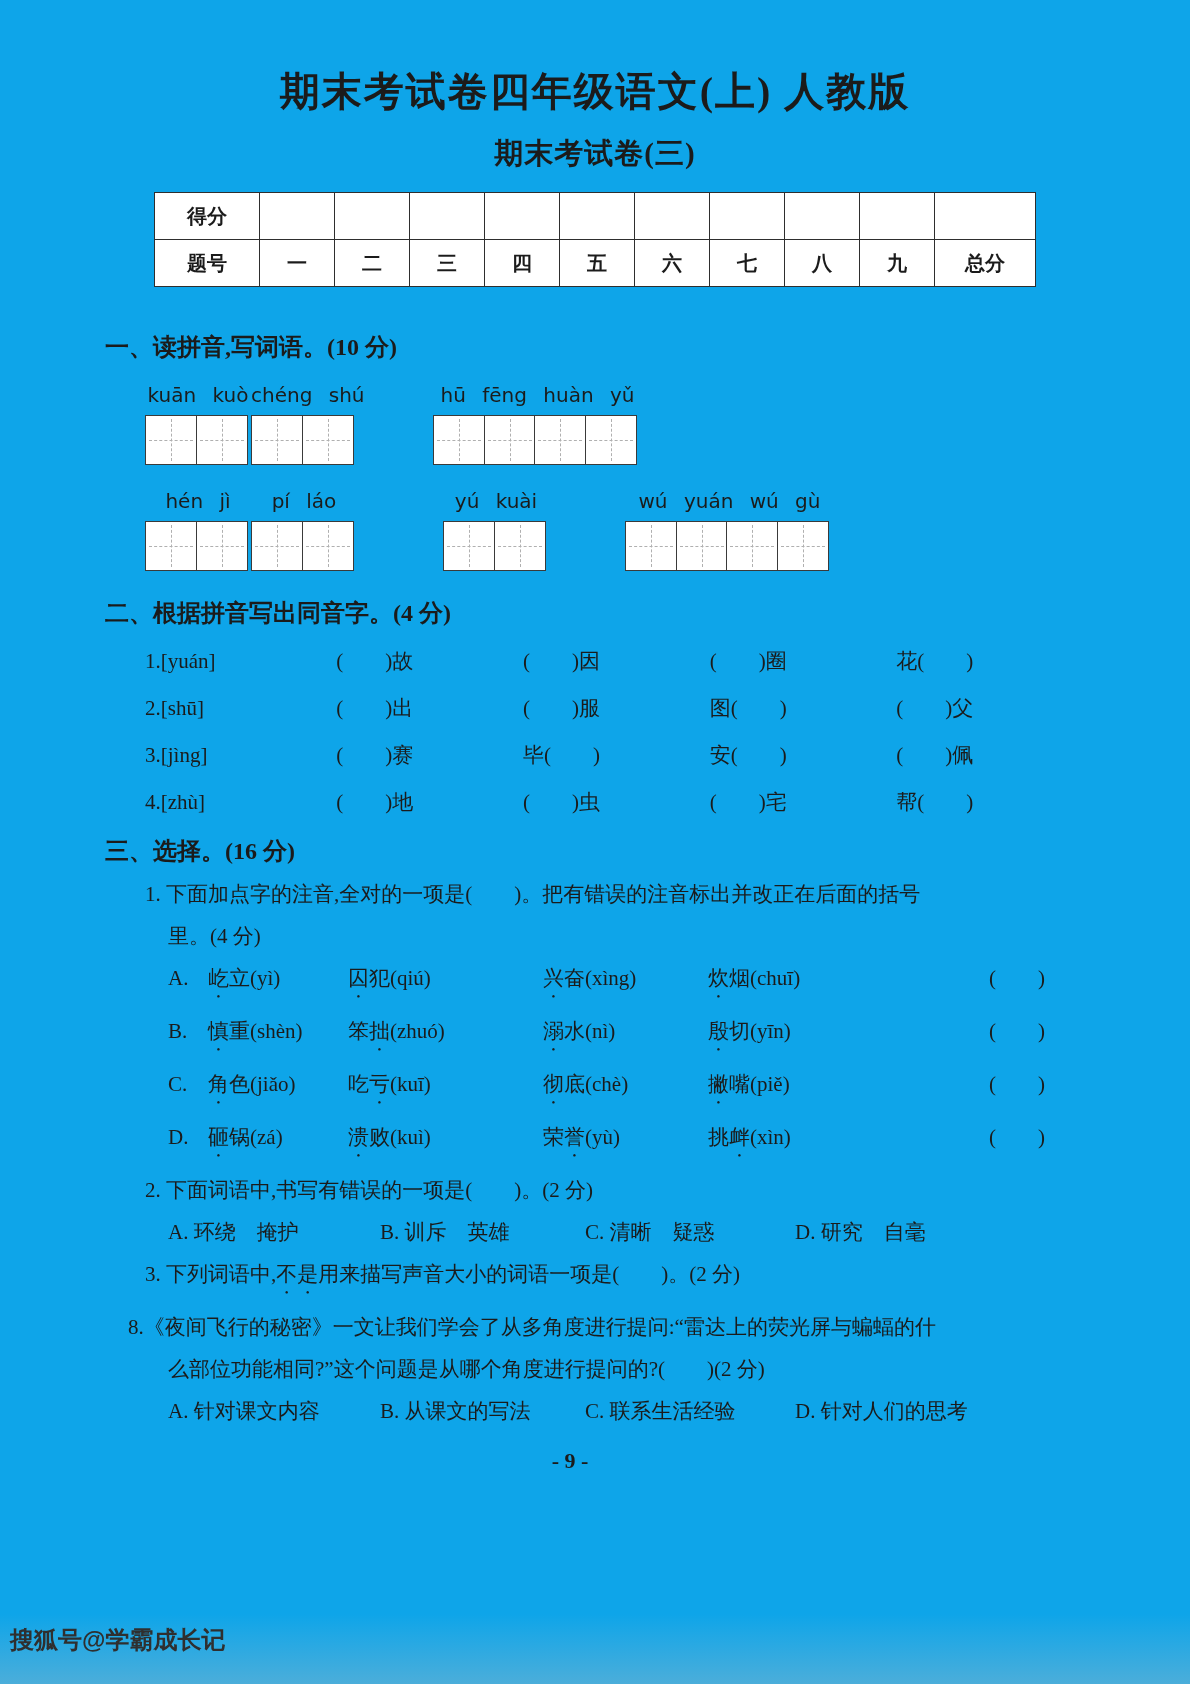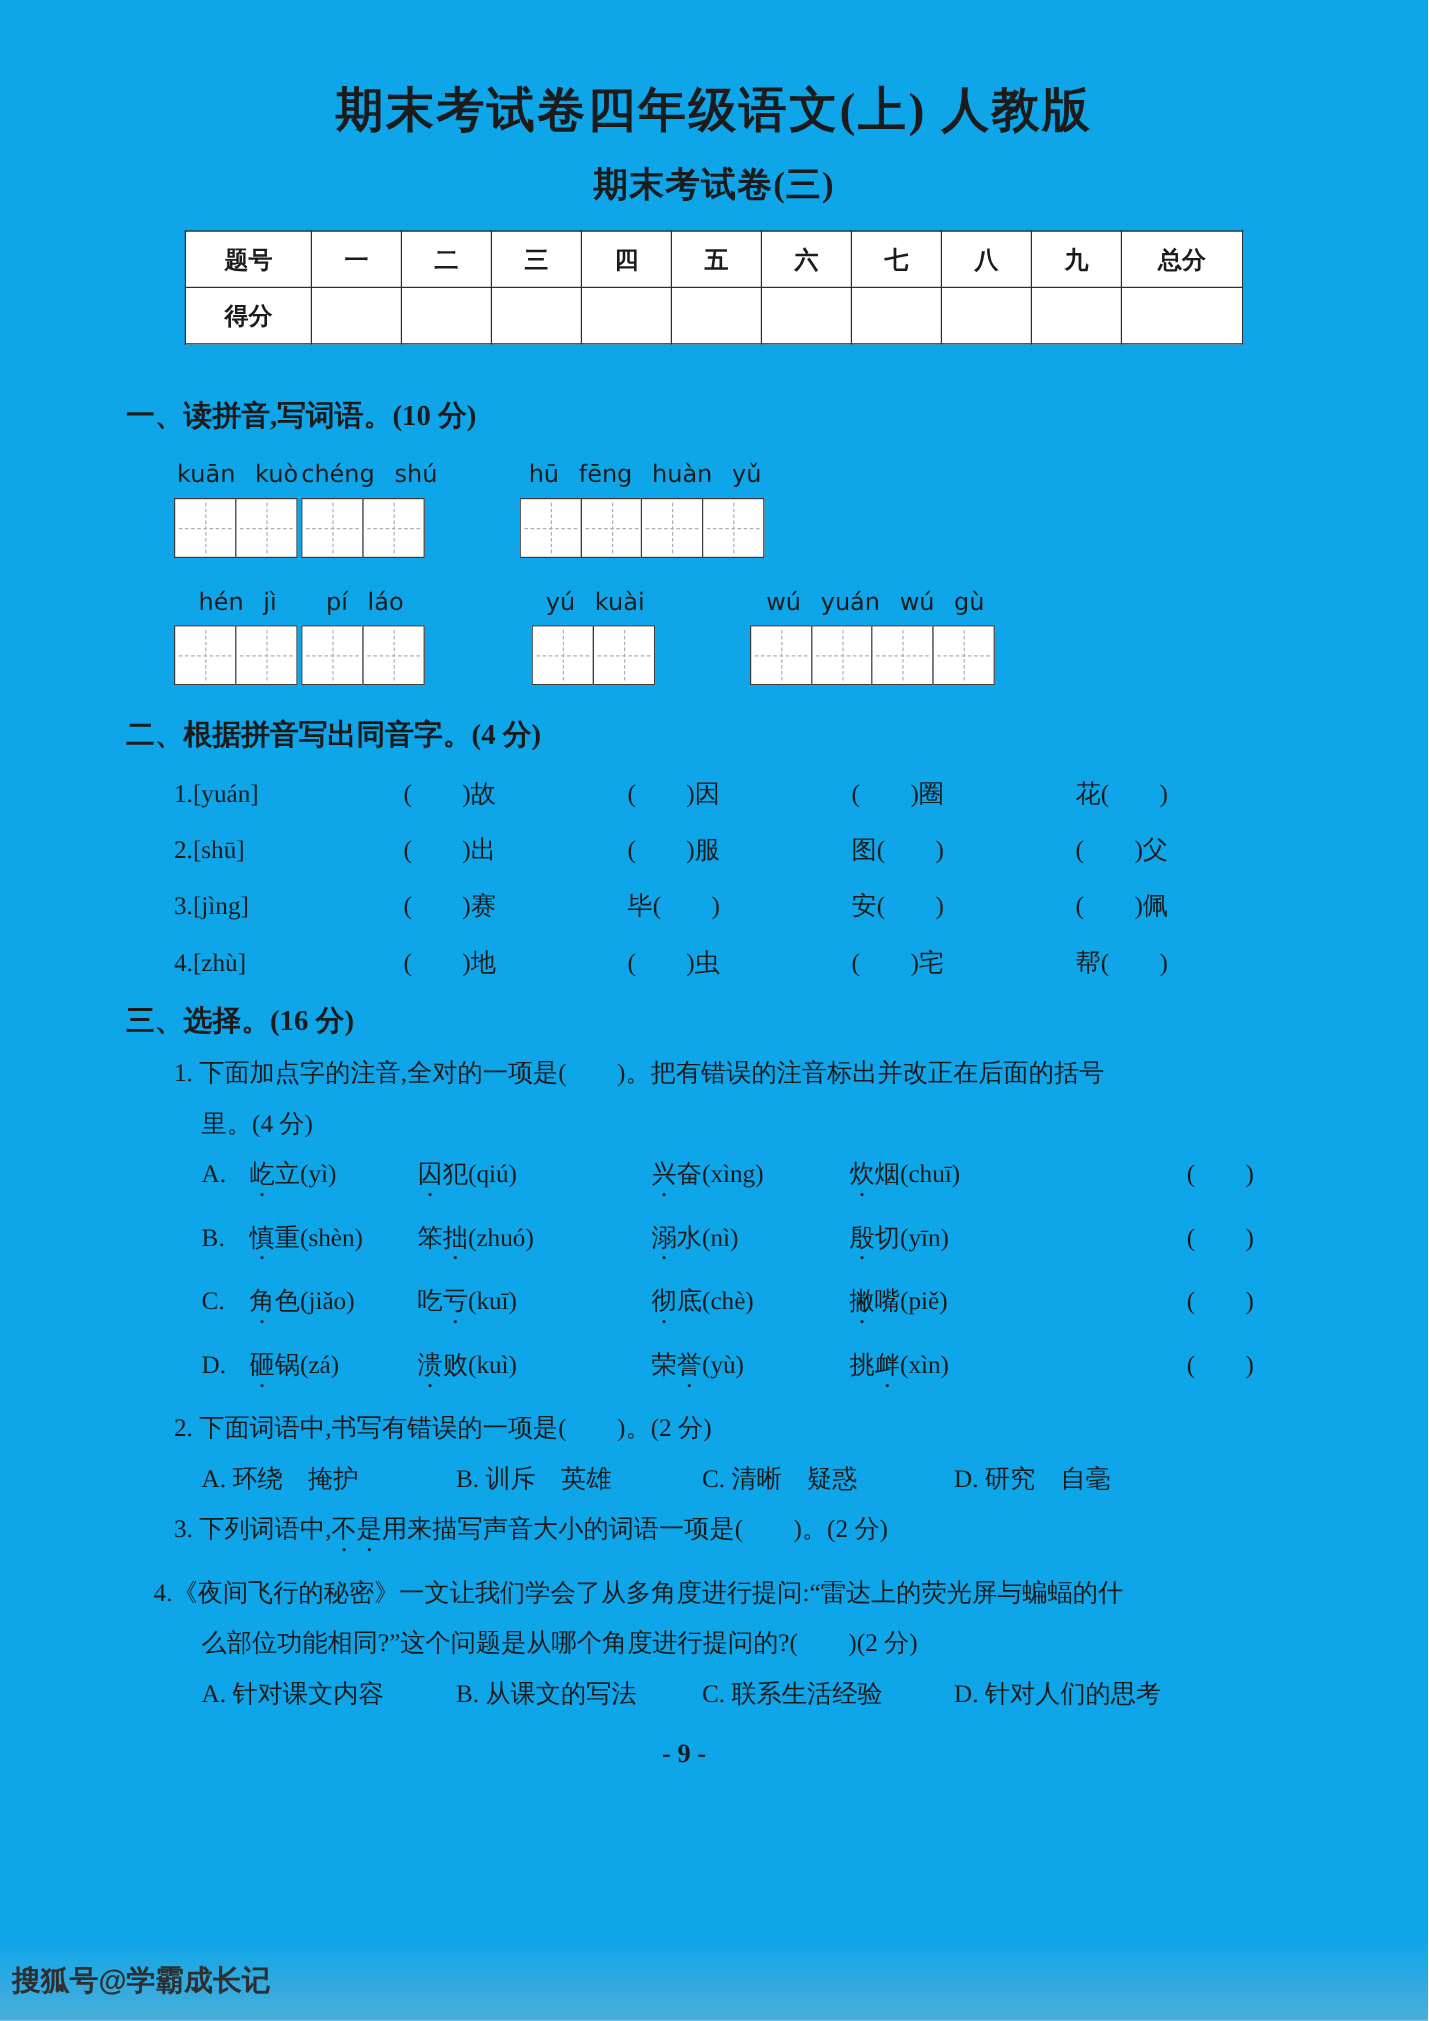--- a/index.html
+++ b/index.html
@@ -137,63 +137,63 @@
     font-size:22px;
     font-weight:bold;
   }
   .footer-strip{
     position:absolute;
     bottom:0;left:0;right:0;height:70px;
     background:linear-gradient(to bottom, rgba(255,255,255,0), rgba(190,190,190,0.35));
   }
   .watermark{
     position:absolute;
-    bottom:18px;left:10px;
+    bottom:28px;left:10px;
     font-family:"Liberation Sans","DejaVu Sans",sans-serif;
     font-size:24px;
     font-weight:bold;
     color:#2f2f2f;
   }
 </style>
 </head>
 <body>
 
 <div class="sheet">
 
   <h1 class="title">期末考试卷四年级语文(上) 人教版</h1>
   <h2 class="subtitle">期末考试卷(三)</h2>
 
   <table class="score-table">
     <tbody>
+      <tr>
+        <td class="lbl">得分</td>
+        <td class="col"></td>
+        <td class="col"></td>
+        <td class="col"></td>
+        <td class="col"></td>
+        <td class="col"></td>
+        <td class="col"></td>
+        <td class="col"></td>
+        <td class="col"></td>
+        <td class="col"></td>
+        <td class="total"></td>
+      </tr>
       <tr>
         <td class="lbl">题号</td>
         <td class="col">一</td>
         <td class="col">二</td>
         <td class="col">三</td>
         <td class="col">四</td>
         <td class="col">五</td>
         <td class="col">六</td>
         <td class="col">七</td>
         <td class="col">八</td>
         <td class="col">九</td>
         <td class="total">总分</td>
       </tr>
-      <tr>
-        <td class="lbl">得分</td>
-        <td class="col"></td>
-        <td class="col"></td>
-        <td class="col"></td>
-        <td class="col"></td>
-        <td class="col"></td>
-        <td class="col"></td>
-        <td class="col"></td>
-        <td class="col"></td>
-        <td class="col"></td>
-        <td class="total"></td>
-      </tr>
     </tbody>
   </table>
 
   <div class="content">
 
     <div class="sec-heading sec1-heading">一、读拼音,写词语。(10 分)</div>
 
     <div class="py-row first">
       <div class="py-group w2 m1">
         <div class="py">kuān kuò</div>
@@ -327,21 +327,21 @@
       <span>A. 环绕　掩护</span>
       <span>B. 训斥　英雄</span>
       <span>C. 清晰　疑惑</span>
       <span>D. 研究　自毫</span>
     </div>
 
     <div class="q-line q-first">
       <span>3. 下列词语中,</span><span class="emph">不是</span><span>用来描写声音大小的词语一项是(　　)。(2 分)</span>
     </div>
 
-    <div class="q-line q4-first">4.《夜间飞行的秘密》一文让我们学会了从多角度进行提问:“雷达上的荧光屏与蝙蝠的什</div>
+    <div class="q-line q4-first">8.《夜间飞行的秘密》一文让我们学会了从多角度进行提问:“雷达上的荧光屏与蝙蝠的什</div>
     <div class="q-line q-cont">么部位功能相同?”这个问题是从哪个角度进行提问的?(　　)(2 分)</div>
     <div class="opt-row simple-opts">
       <span>A. 针对课文内容</span>
       <span>B. 从课文的写法</span>
       <span>C. 联系生活经验</span>
       <span>D. 针对人们的思考</span>
     </div>
 
   </div>
 

